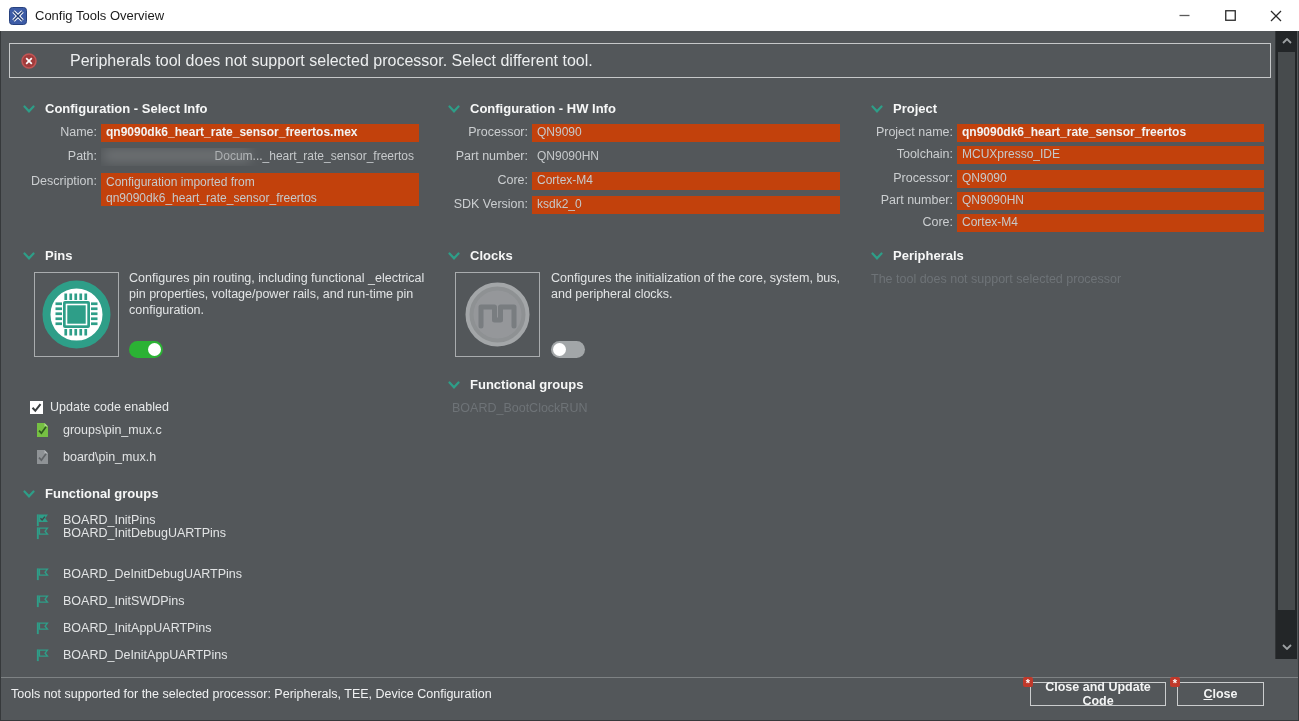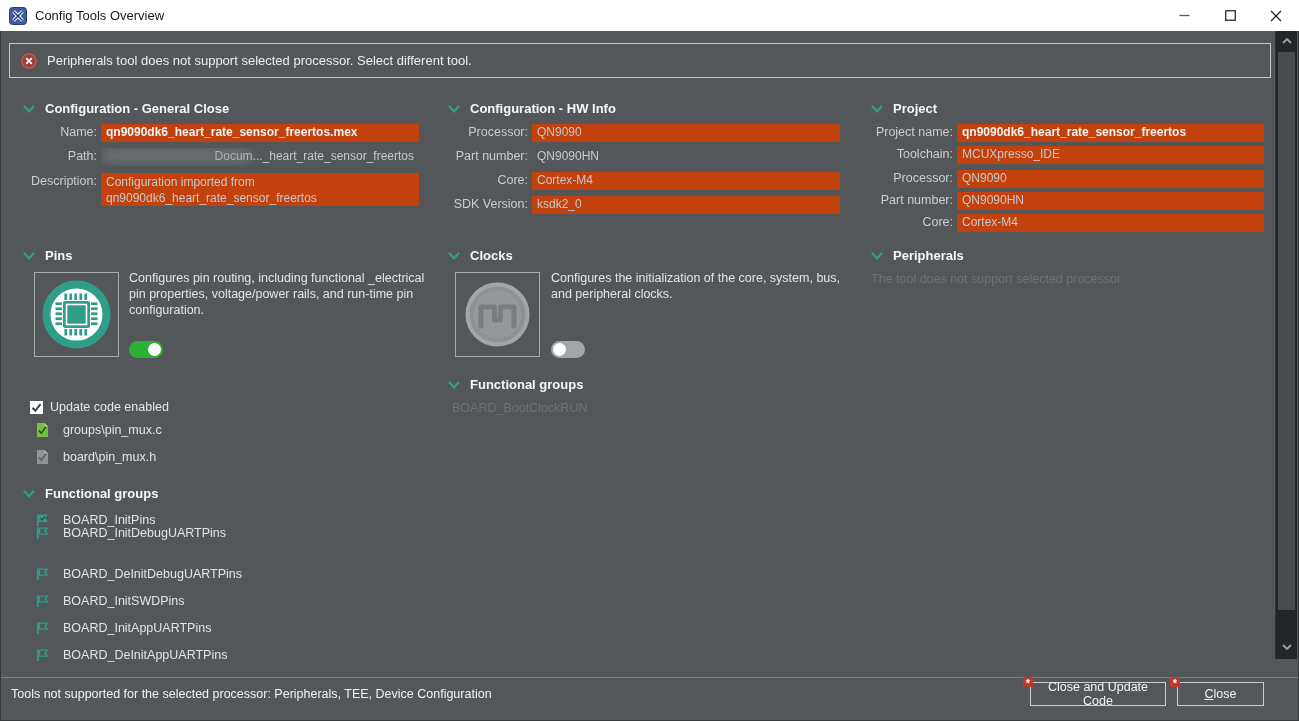--- a/index.html
+++ b/index.html
@@ -15,21 +15,21 @@
   .title-text{margin-left:8px;color:#1B1B1B;font-size:13px;}
   .win-controls{margin-left:auto;display:flex;height:31px;}
   .win-btn{width:46px;height:31px;display:flex;align-items:center;justify-content:center;}
   
   .dialog{position:absolute;top:31px;left:0;right:0;bottom:0;
     border-left:1px solid #36393B;border-right:1px solid #36393B;border-bottom:1px solid #36393B;}
   
   .banner{position:absolute;left:8px;top:12px;width:1260px;height:33px;
     border:1px solid #C6C8C9;display:flex;align-items:center;}
   .banner .err-icon{margin:0 10px 0 11px;width:16px;height:16px;flex:0 0 auto;}
-  .banner-text{color:#ECEEEF;font-size:13px;}
+  .banner-text{color:#ECEEEF;font-size:16px;margin-left:23px;}
   
   .sec{position:absolute;}
   .sec-header{display:flex;align-items:center;height:16px;}
   .sec-header .chev{width:12px;height:8px;margin:2px 10px 0 2px;flex:0 0 auto;cursor:pointer;}
   .sec-title{font-weight:bold;color:#F6F7F7;font-size:13px;}
   
   .form{margin-top:8px;}
   .frow{display:flex;align-items:flex-start;margin-bottom:6px;}
   .frow .lbl{text-align:right;color:#CBCED0;padding-top:1px;font-size:12.5px;flex:0 0 auto;}
   .frow .val{flex:1 1 auto;margin-left:4px;font-size:12px;color:#C6C9CB;
@@ -57,21 +57,21 @@
   .cb{width:13px;height:13px;flex:0 0 auto;cursor:pointer;}
   .cb-lbl{margin-left:7px;color:#E6E8E9;}
   .li-row{position:absolute;display:flex;align-items:center;}
   .li-icon{width:15px;height:16px;flex:0 0 auto;}
   .li-text{margin-left:13px;color:#E2E4E5;}
   
   .footer-sep{position:absolute;left:0;right:0;top:646px;height:1px;background:#7E8284;}
   .status-text{position:absolute;left:10px;top:656px;color:#F0F1F2;font-size:12.5px;}
   .btn{position:absolute;height:24px;border:1px solid #CBCDCE;background:#53575A;
     color:#F3F4F4;font-size:12.5px;display:flex;align-items:center;justify-content:center;
-    box-sizing:border-box;cursor:pointer;}
+    box-sizing:border-box;cursor:pointer;font-weight:bold;}
   .badge{position:absolute;width:10px;height:10px;background:#C0392B;border-radius:2px;
     color:#fff;font-size:11px;line-height:13px;text-align:center;font-weight:bold;z-index:5;}
   .mnemonic{text-decoration:underline;}
   
   .scrollbar{position:absolute;top:0px;right:1px;width:21px;height:628px;background:#232628;
     border-left:1px solid #333638;}
   .sb-btn{position:absolute;left:0;right:0;height:20px;display:flex;align-items:center;
     justify-content:center;cursor:pointer;}
   .sb-btn.up{top:0;}
   .sb-btn.down{top:606px;}
@@ -118,21 +118,21 @@
       <line x1="10.8" y1="5.2" x2="5.2" y2="10.8" stroke="#fff" stroke-width="1.7"></line>
     </svg>
     <span class="banner-text">Peripherals tool does not support selected processor. Select different tool.</span>
   </div>
 
   <div class="sec" style="left:20px;top:69px;width:398px;">
     <div class="sec-header">
       <svg class="chev" viewBox="0 0 12 8">
         <polyline points="1.5,1.5 6,6.3 10.5,1.5" fill="none" stroke="#2E9E88" stroke-width="2.2" stroke-linecap="round"></polyline>
       </svg>
-      <span class="sec-title">Configuration - General Close</span>
+      <span class="sec-title">Configuration - Select Info</span>
     </div>
     <div class="form">
       <div class="frow">
         <span class="lbl" style="width:76px;">Name:</span>
         <div class="val field bold">qn9090dk6_heart_rate_sensor_freertos.mex</div>
       </div>
       <div class="frow" style="margin-bottom:7px;">
         <span class="lbl" style="width:76px;">Path:</span>
         <div class="val plain r">
           <span class="blurblob"></span>

